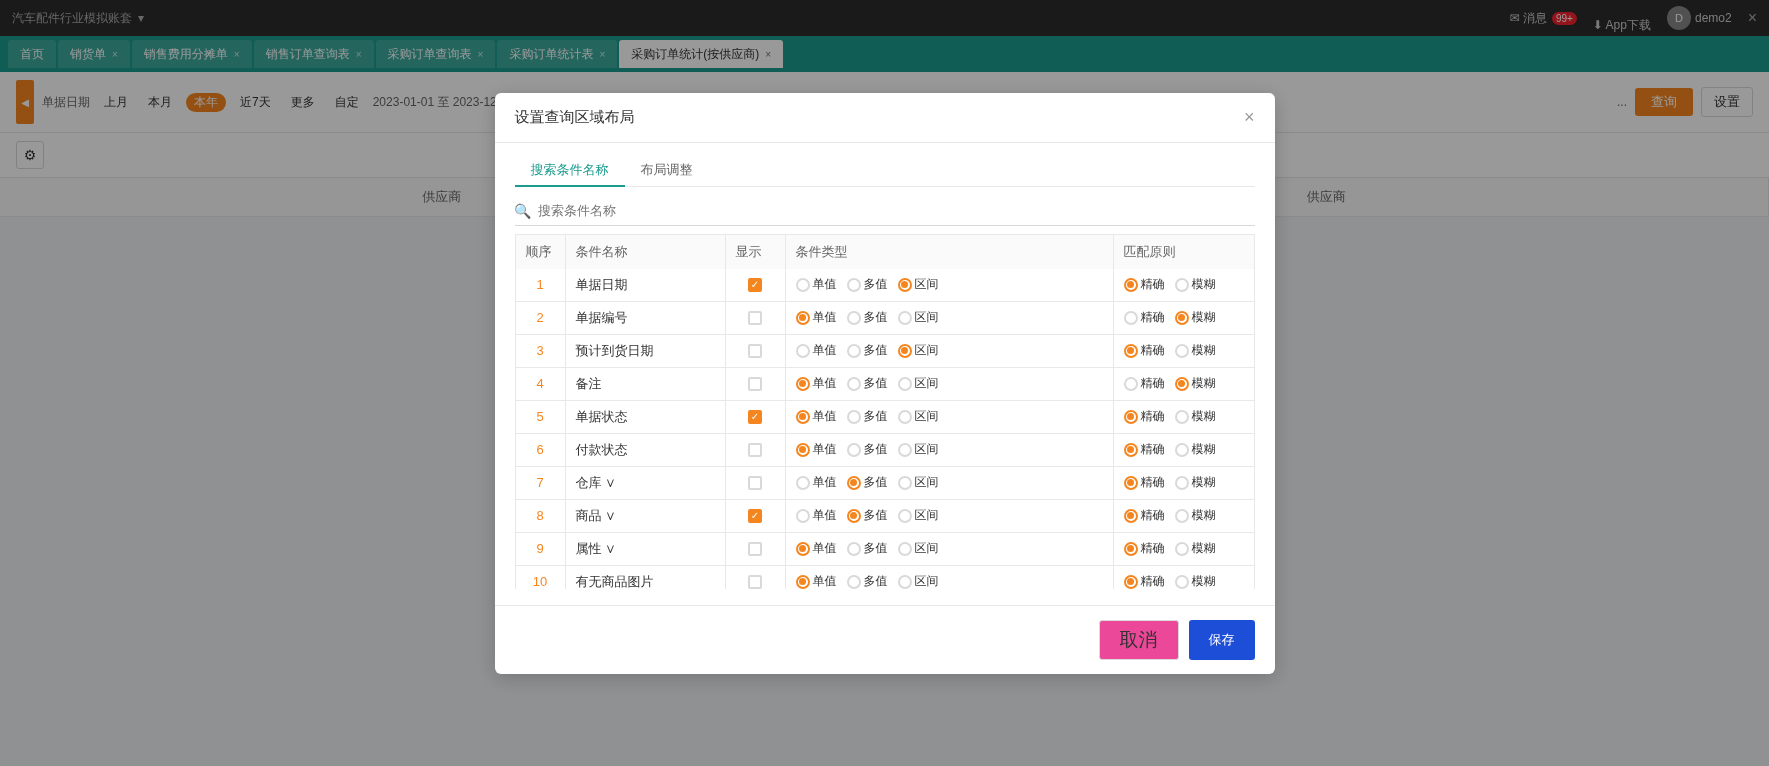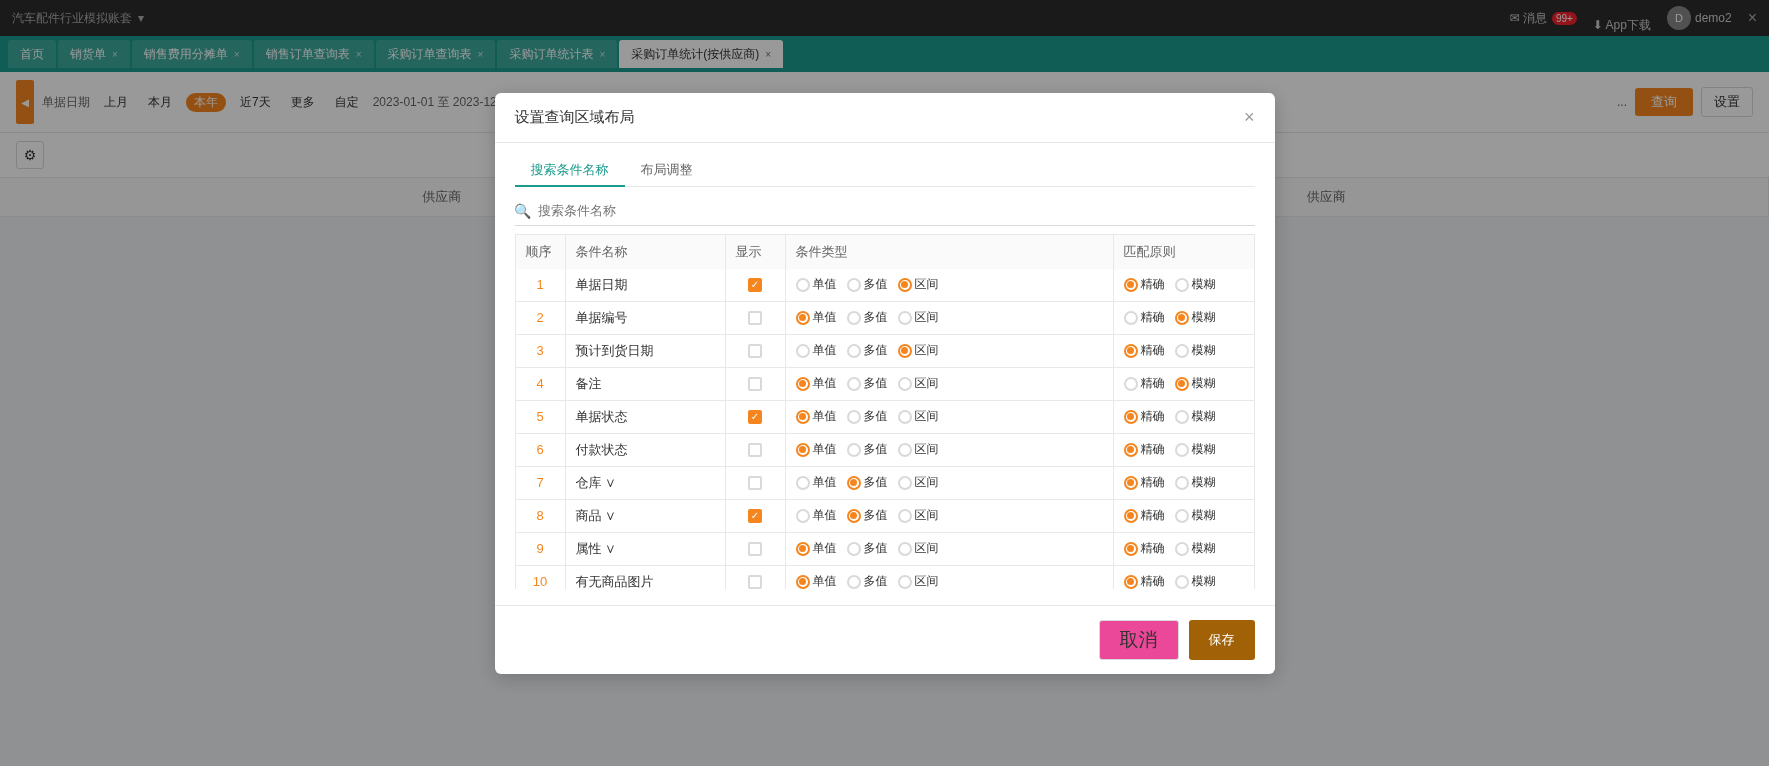--- a/index.html
+++ b/index.html
@@ -152,21 +152,21 @@
 
     
     .modal-footer {
       padding: 14px 20px;
       border-top: 1px solid #e8e8e8;
       display: flex;
       justify-content: flex-end;
       gap: 10px;
     }
     .btn-cancel { padding: 6px 20px; border: 1px solid #d9d9d9; background: #ec4899; color: #333; border-radius: 3px; cursor: pointer; font-size: 19px; }
-    .btn-save { padding: 6px 20px; background: #a16207; color: #fff; border: none; border-radius: 3px; cursor: pointer; font-size: 13px; }
+    .btn-save { padding: 6px 20px; background: #1d4ed8; color: #fff; border: none; border-radius: 3px; cursor: pointer; font-size: 13px; }
 
     .scrollbar-area { overflow-y: auto; max-height: 320px; }
     .scrollbar-area::-webkit-scrollbar { width: 6px; }
     .scrollbar-area::-webkit-scrollbar-thumb { background: #ccc; border-radius: 3px; }
   </style>
 </head>
 <body>
 
 <div class="top-bar">
   <div class="top-bar-left">

